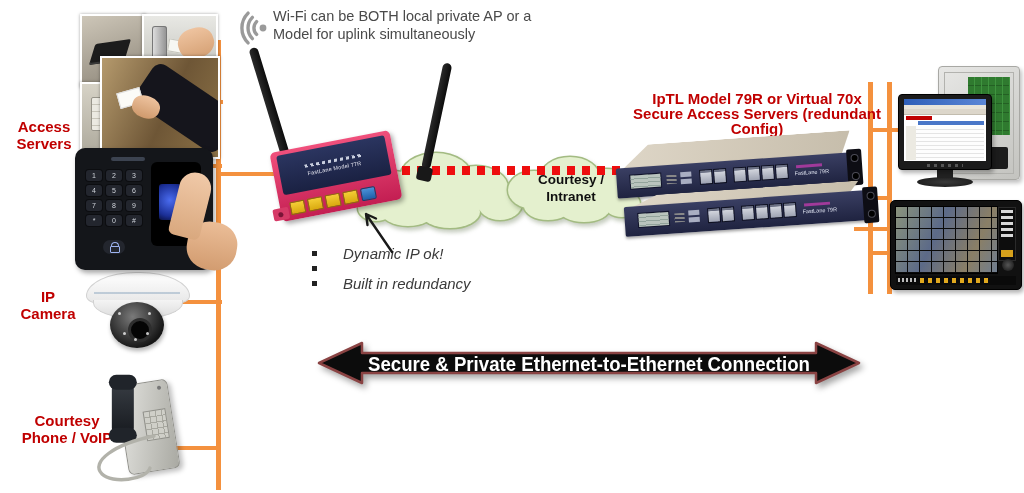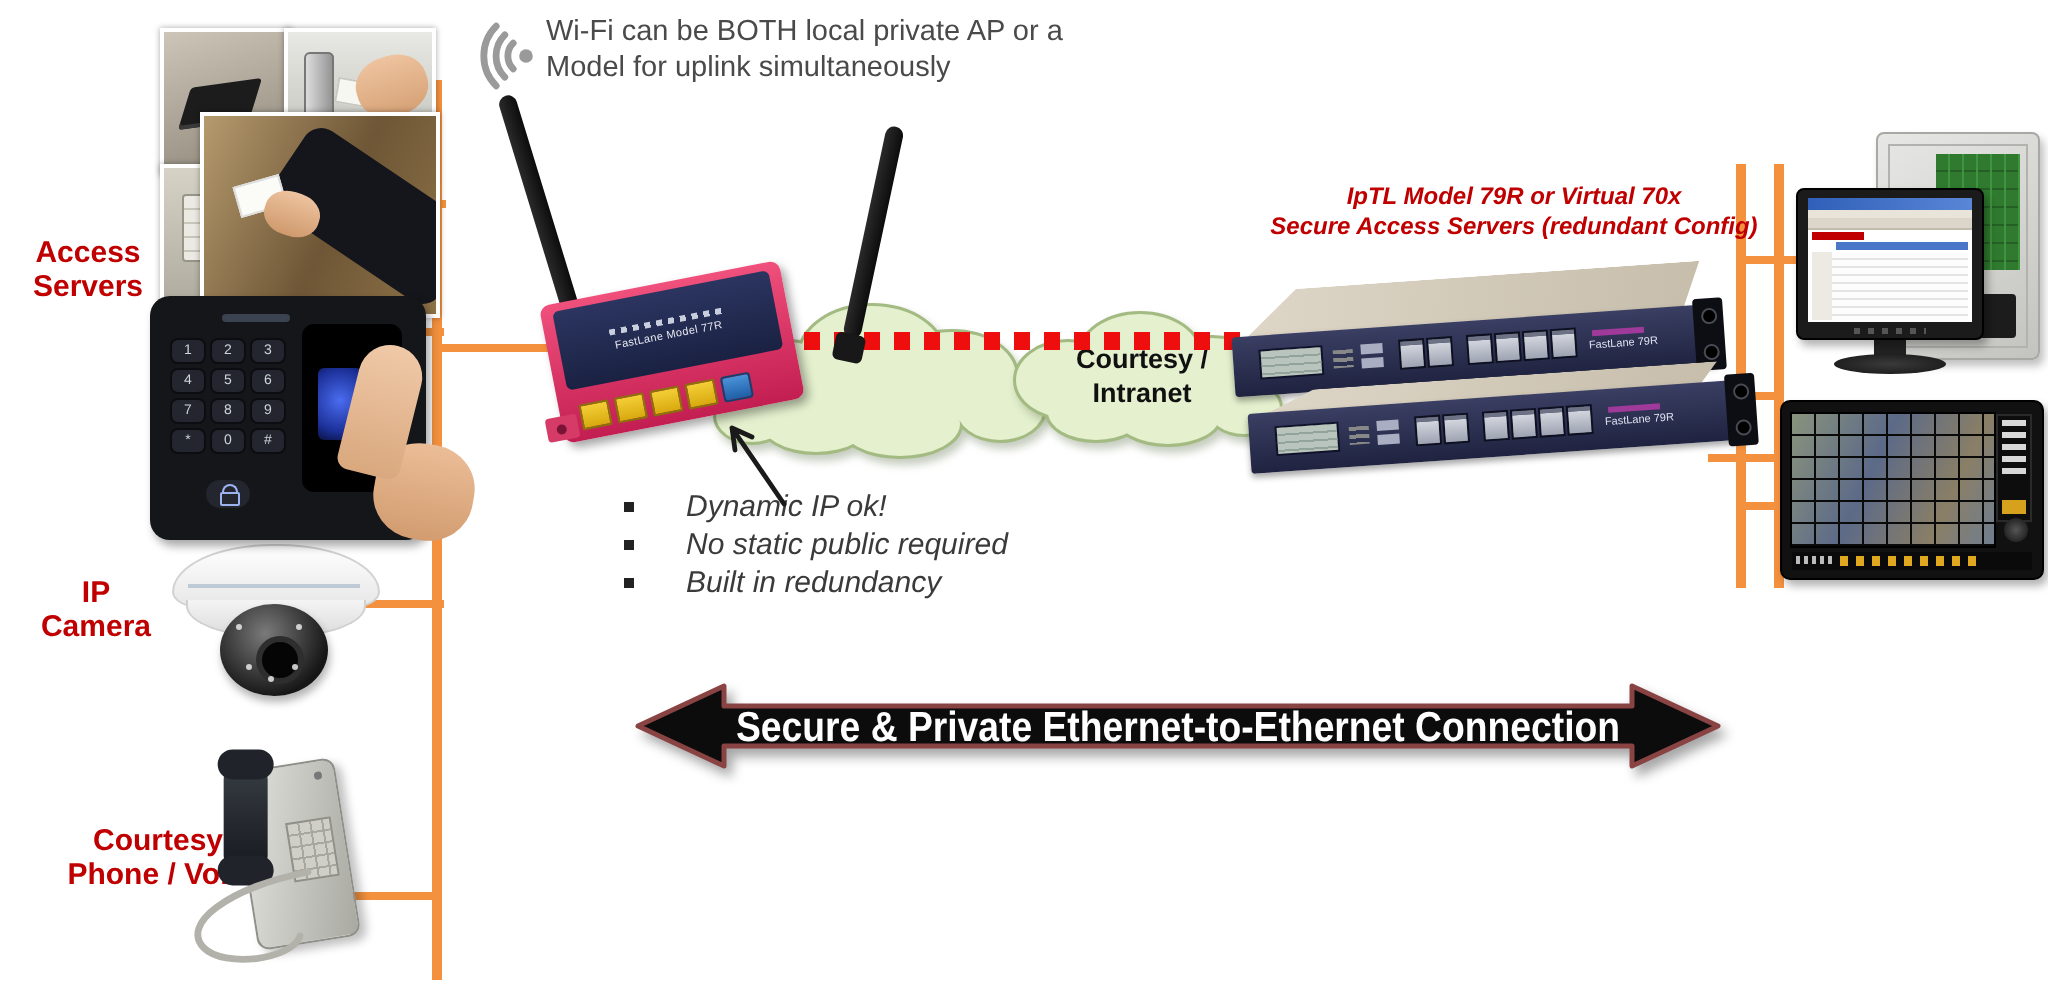--- a/index.html
+++ b/index.html
@@ -21,21 +21,21 @@
   #rh-srv2  {left:854px;top:227px;width:38px;height:4px;}
   #rh-mon2  {left:870px;top:251px;width:34px;height:4px;}
   #rh-cloud1{left:596px;top:173px;width:36px;height:4px;}
   #rh-cloud2{left:596px;top:197px;width:42px;height:4px;}
 
   
   .redlabel{position:absolute;color:#C00000;font-weight:bold;font-size:15px;line-height:17px;
             text-align:center;z-index:2;}
   #lbl-access{left:6px;top:118px;width:76px;}
   #lbl-camera{left:10px;top:288px;width:76px;}
-  #lbl-phone {left:16px;top:412px;width:96px;padding-left:15px;}
+  #lbl-phone {left:4px;top:412px;width:96px;padding-left:15px;}
 
   
   #wifi-icon{position:absolute;left:232px;top:2px;z-index:2;}
   #wifi-text{position:absolute;left:273px;top:7px;width:260px;font-size:14.5px;line-height:18px;
              color:#4a4a4a;z-index:2;}
 
   
   #collage{position:absolute;left:80px;top:14px;width:136px;height:141px;z-index:2;}
   .ph{position:absolute;border:2px solid #fff;box-shadow:0 0 3px rgba(0,0,0,.35);overflow:hidden;}
   #ph1{left:0;top:0;width:62px;height:70px;background:linear-gradient(160deg,#cdc6b8,#8c8578);z-index:1;}
@@ -136,21 +136,21 @@
   .cloud{position:absolute;z-index:2;filter:drop-shadow(2px 3px 2px rgba(90,110,70,.35));}
   #cloud1{left:348px;top:138px;}
   #cloud2{left:496px;top:146px;}
   #cloud2-label{position:absolute;left:512px;top:171px;width:118px;text-align:center;z-index:3;
                 font-weight:bold;font-size:13.5px;line-height:17px;color:#101010;}
   #dashline{position:absolute;left:372px;top:166px;width:252px;height:9px;z-index:3;
             background:repeating-linear-gradient(90deg,#ee0e0e 0 8px,transparent 8px 15px);}
 
   
   #srv-caption{position:absolute;left:628px;top:91px;width:258px;text-align:center;color:#C00000;
-               font-weight:bold;font-size:12px;line-height:15px;z-index:3;font-style:italic;}
+               font-weight:bold;font-size:15px;line-height:15px;z-index:3;}
   .server{position:absolute;z-index:4;}
   #server1{left:616px;top:138px;width:250px;height:60px;transform:rotate(-4deg);}
   #server2{left:624px;top:176px;width:258px;height:60px;transform:rotate(-4deg);}
   .srv-top{position:absolute;left:6px;top:0;width:230px;height:24px;
            background:linear-gradient(100deg,#ded6c7,#c6bdab);
            clip-path:polygon(28px 0,100% 0,calc(100% - 10px) 100%,0 100%);}
   #server2 .srv-top{height:12px;top:12px;}
   .srv-front{position:absolute;left:0;top:22px;width:242px;height:30px;border-radius:2px;
              background:linear-gradient(180deg,#3a3f63,#1f2340);box-shadow:0 2px 3px rgba(0,0,0,.35);}
   #server2 .srv-front{width:250px;}
@@ -421,21 +421,20 @@
     <path d="M40,46 L14,8 M14,8 l1.5,11 M14,8 l10,4.5" stroke="#1a1a1a" stroke-width="2.4" fill="none" stroke-linecap="round"></path>
   </svg>
 
   <div id="bullets">
     <div class="bullet-row">
       <div class="bullet-sq"></div>
       <div class="bullet-text">Dynamic IP ok!</div>
     </div>
     <div class="bullet-row">
       <div class="bullet-sq"></div>
-      <div class="bullet-text">No static public required</div>
     </div>
     <div class="bullet-row">
       <div class="bullet-sq"></div>
       <div class="bullet-text">Built in redundancy</div>
     </div>
   </div>
 
   <div id="srv-caption">
     <div>IpTL Model 79R or Virtual 70x</div>
     <div>Secure Access Servers (redundant  Config)</div>

